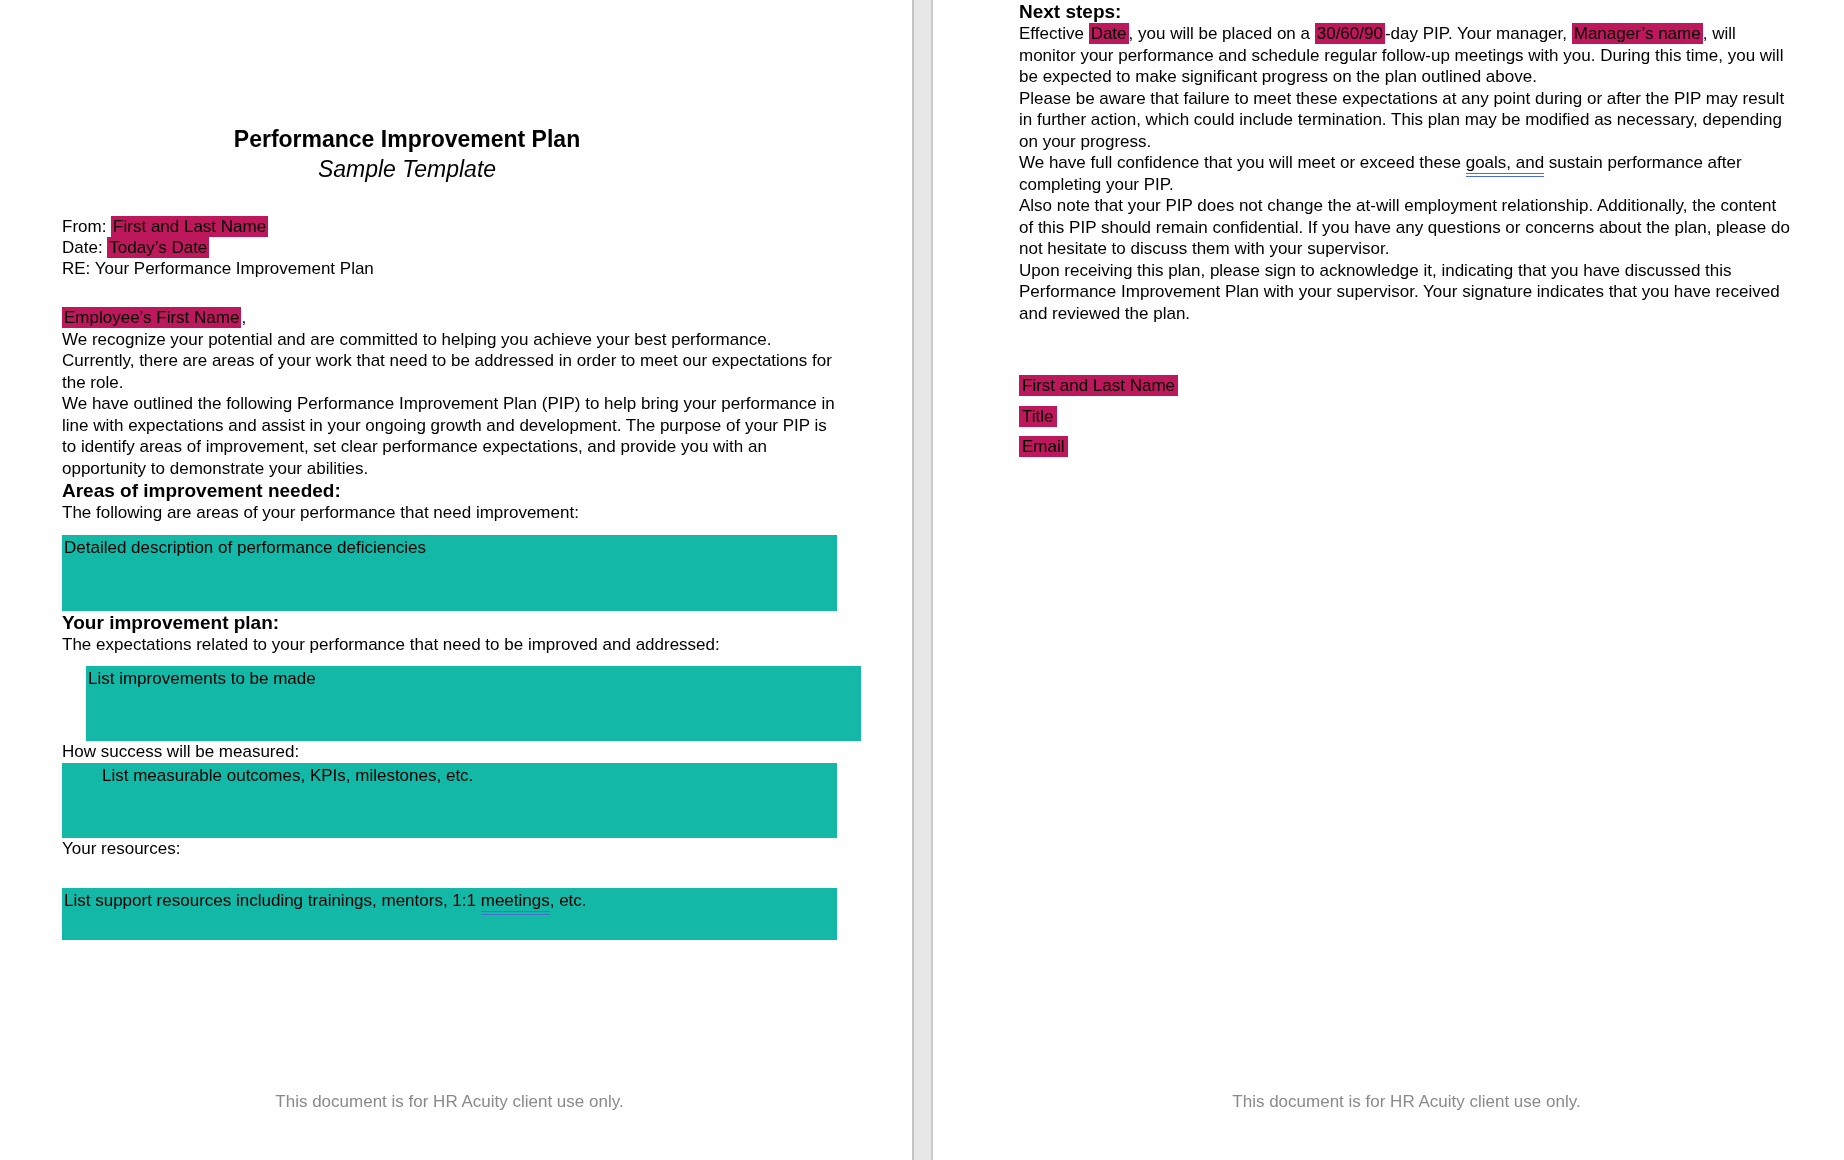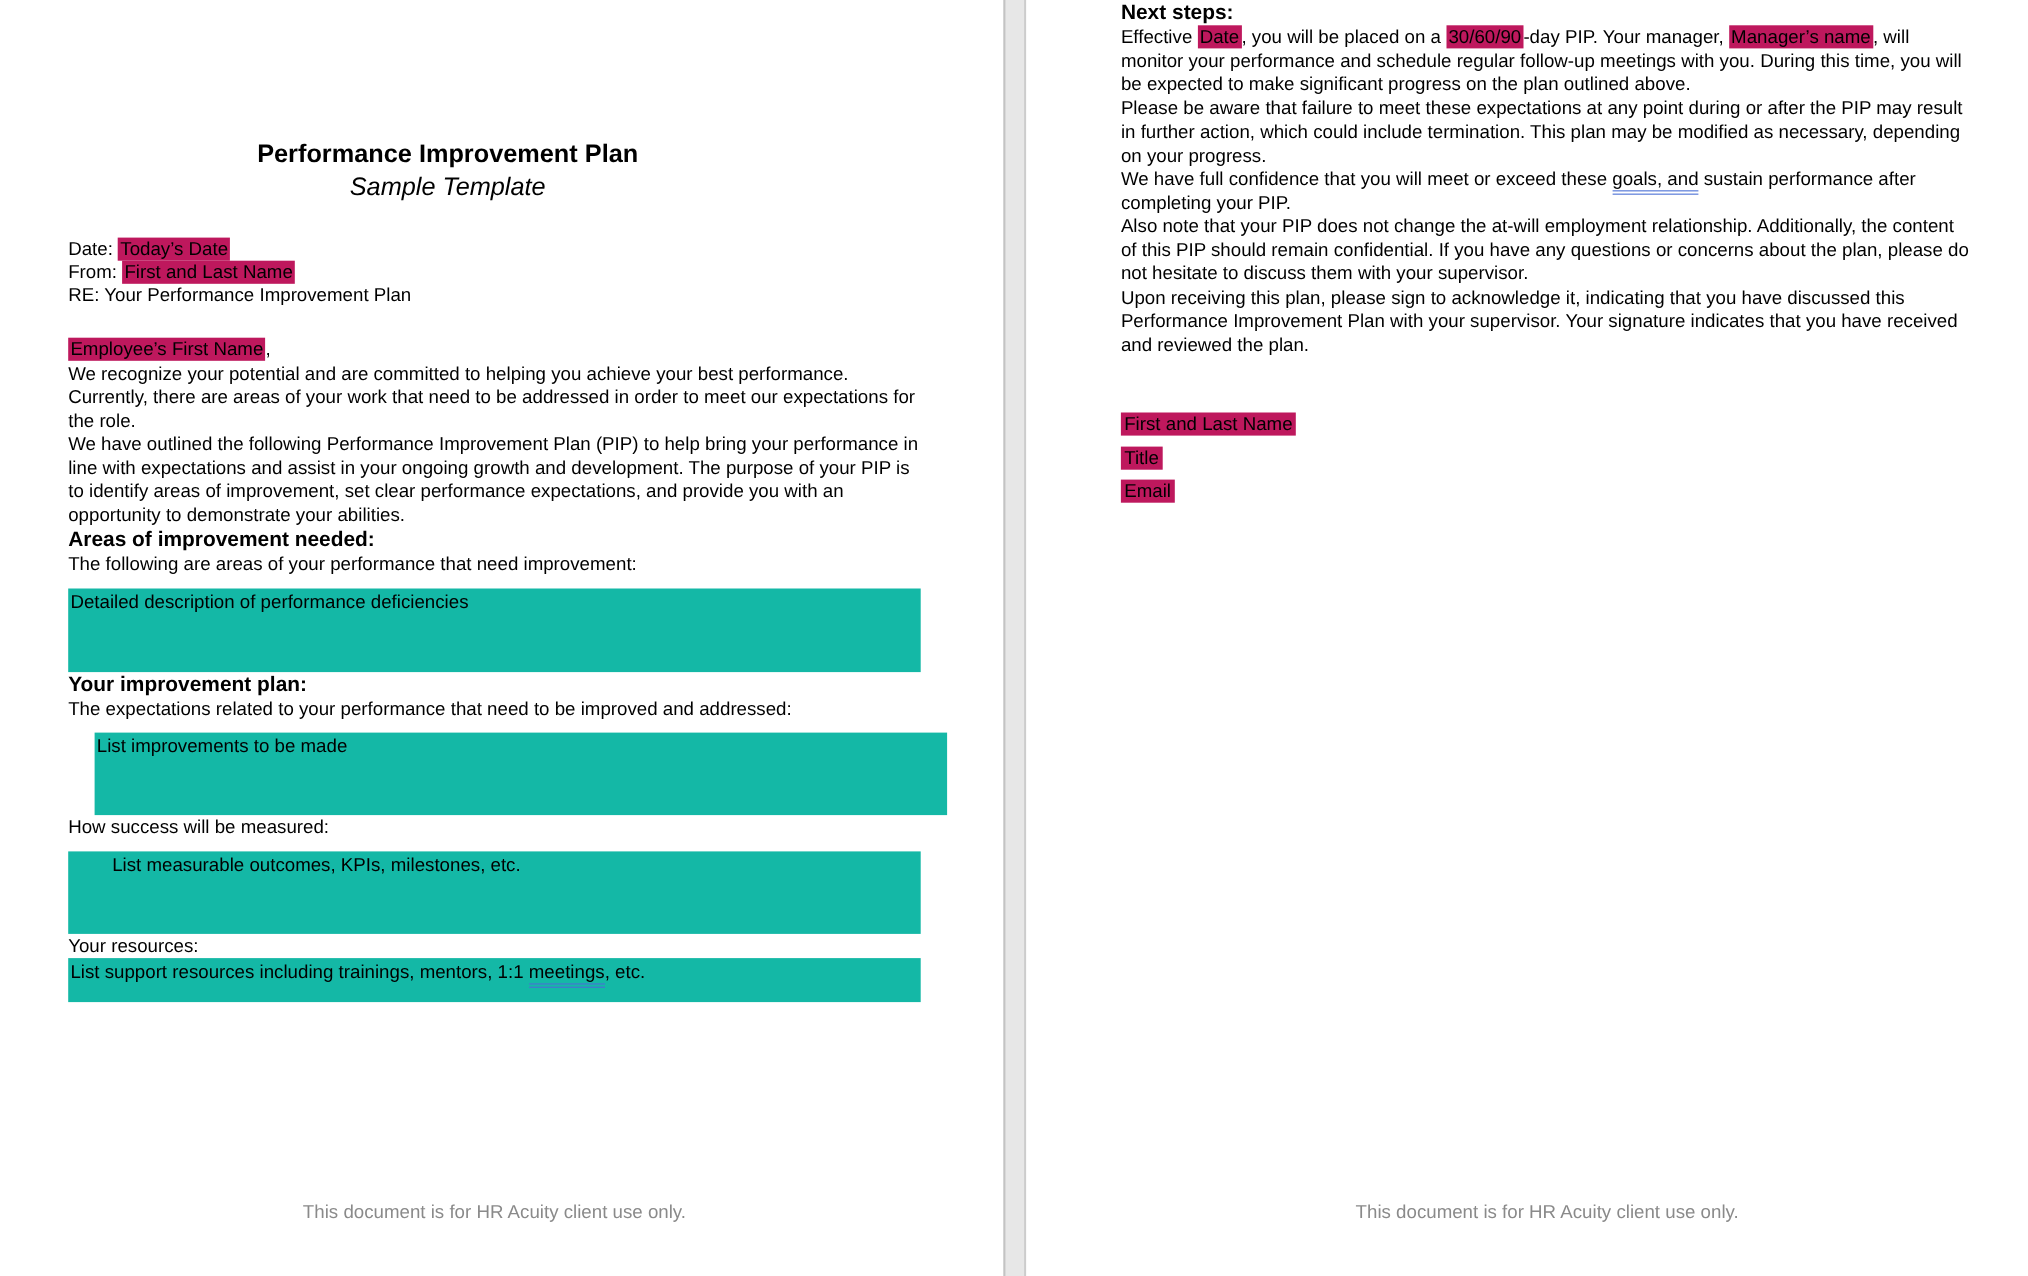--- a/index.html
+++ b/index.html
@@ -37,23 +37,23 @@
   .ybox{
     width:775px;box-sizing:border-box;
     background:#14b8a6;
     padding:2px 4px 0 2px;
     font-size:17px;line-height:21.5px;
   }
   .box1{height:76px;margin-top:11px;}
   .h-plan{margin-top:27px;}
   .box2{height:75px;margin-top:11px;margin-left:24px;}
   .label-line{margin-top:18px;}
-  .box3{height:75px;margin-top:11px;padding-left:40px;}
+  .box3{height:75px;margin-top:0;padding-left:40px;}
   .label-res{margin-top:17px;}
-  .box4{height:40px;margin-top:1px;}
+  .box4{height:52px;margin-top:29px;}
   .hl{background:#be185d;padding:1px 2px;}
   .grammar{
     border-bottom:4px double #4a6fd4;
     padding-bottom:1px;
     cursor:pointer;
   }
   .footer{
     position:absolute;top:1092px;
     width:775px;text-align:center;
     font-size:17px;color:#8a8a8a;
@@ -76,22 +76,22 @@
 
 <div class="canvas">
 
   <section class="page page-left">
     <div class="title-wrap">
       <h1 class="doc-title">Performance Improvement Plan</h1>
       <div class="doc-subtitle">Sample Template</div>
     </div>
 
     <div class="meta-block">
+      <div><span>From: </span><span class="hl">First and Last Name</span></div>
       <div><span>Date: </span><span class="hl">Today’s Date</span></div>
-      <div><span>From: </span><span class="hl">First and Last Name</span></div>
       <div>RE: Your Performance Improvement Plan</div>
     </div>
 
     <div class="salutation"><span class="hl">Employee’s First Name</span><span>,</span></div>
 
     <p class="para para1-l">We recognize your potential and are committed to helping you achieve your best performance. Currently, there are areas of your work that need to be addressed in order to meet our expectations for the role.</p>
     <p class="para para2-l">We have outlined the following Performance Improvement Plan (PIP) to help bring your performance in line with expectations and assist in your ongoing growth and development. The purpose of your PIP is to identify areas of improvement, set clear performance expectations, and provide you with an opportunity to demonstrate your abilities.</p>
 
     <h2 class="sec h-areas">Areas of improvement needed:</h2>
     <p class="para intro">The following are areas of your performance that need improvement:</p>

